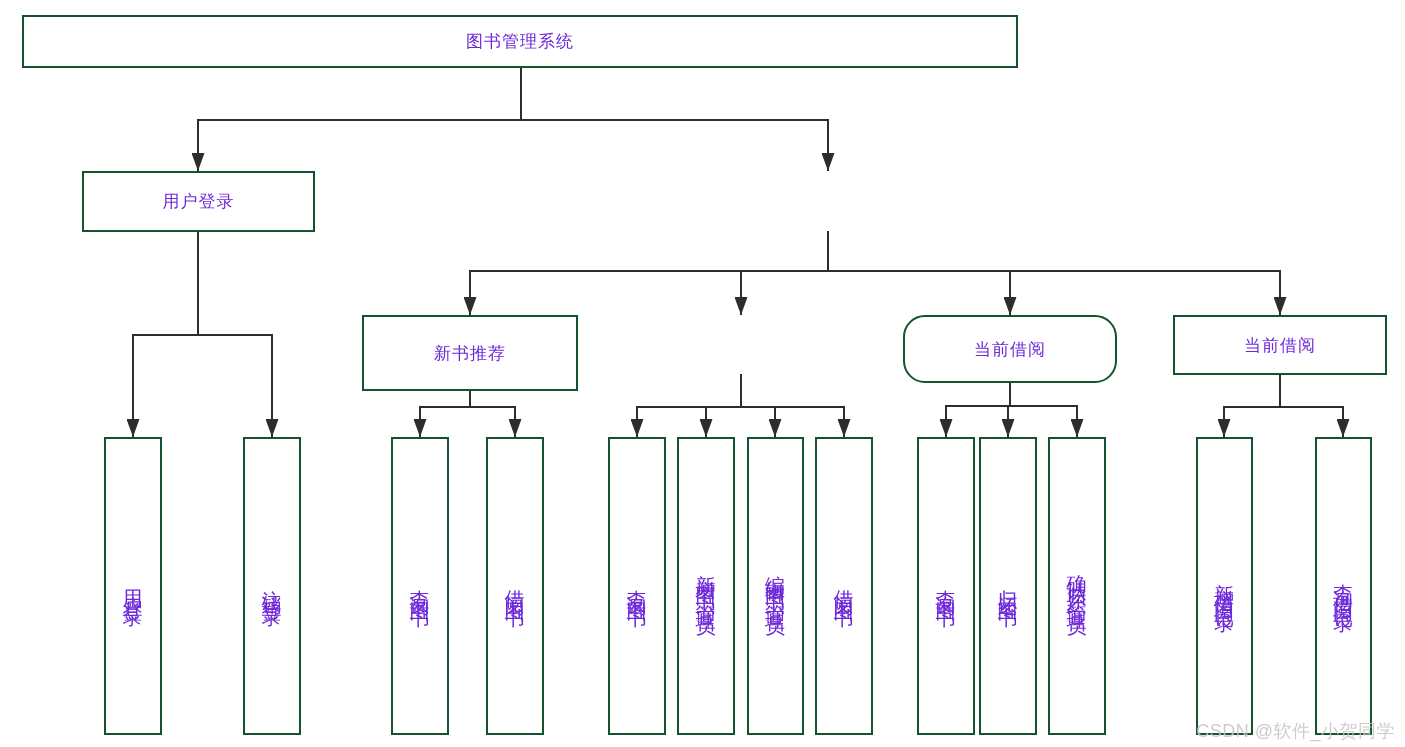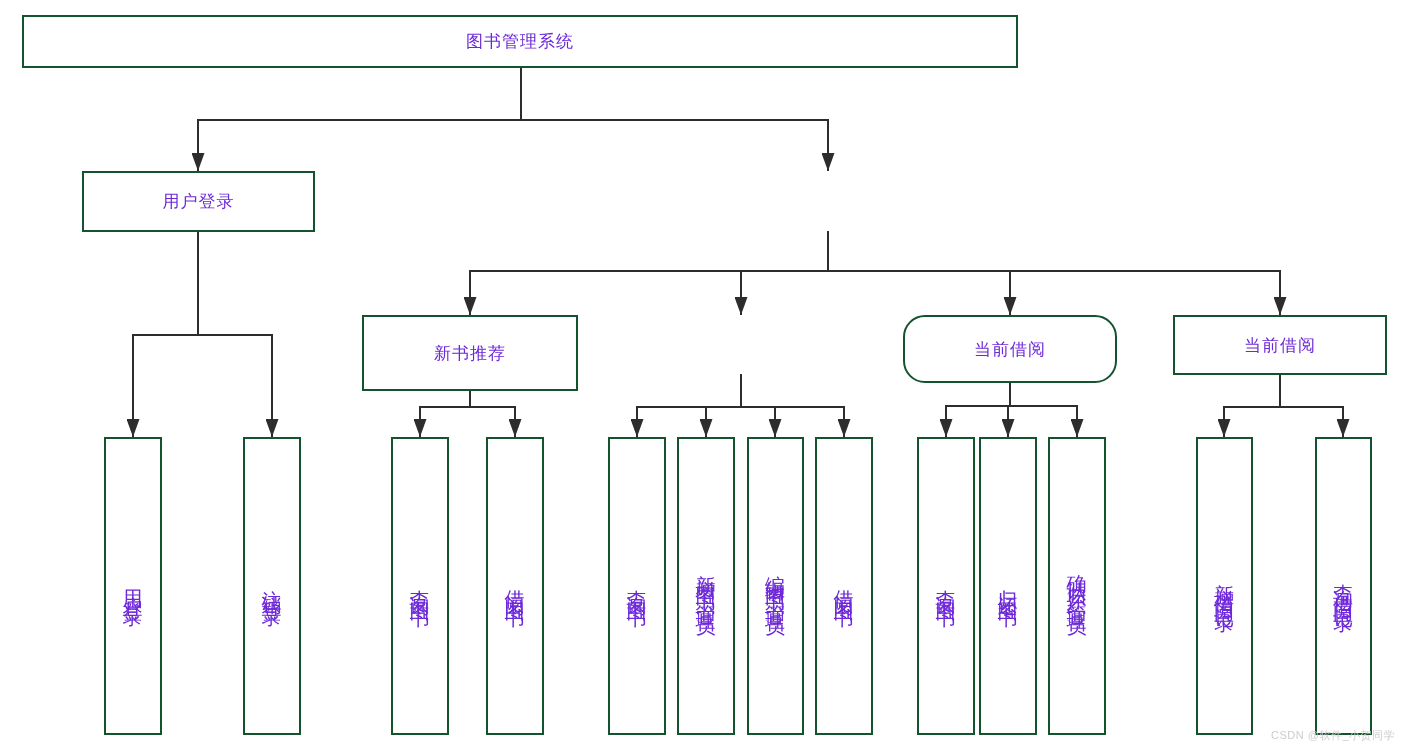--- a/index.html
+++ b/index.html
@@ -40,21 +40,21 @@
     writing-mode: vertical-rl;
     text-orientation: mixed;
     font-size: 20px;
     letter-spacing: 6px;
     line-height: 1;
   }
   .watermark {
     position: absolute;
     right: 10px;
     bottom: 4px;
-    font-size: 11px;
+    font-size: 18px;
     color: #c7c7c7;
     letter-spacing: 0.5px;
     z-index: 3;
     opacity: 0.9;
   }
 </style>
 </head>
 <body>
 
 <div class="canvas">

